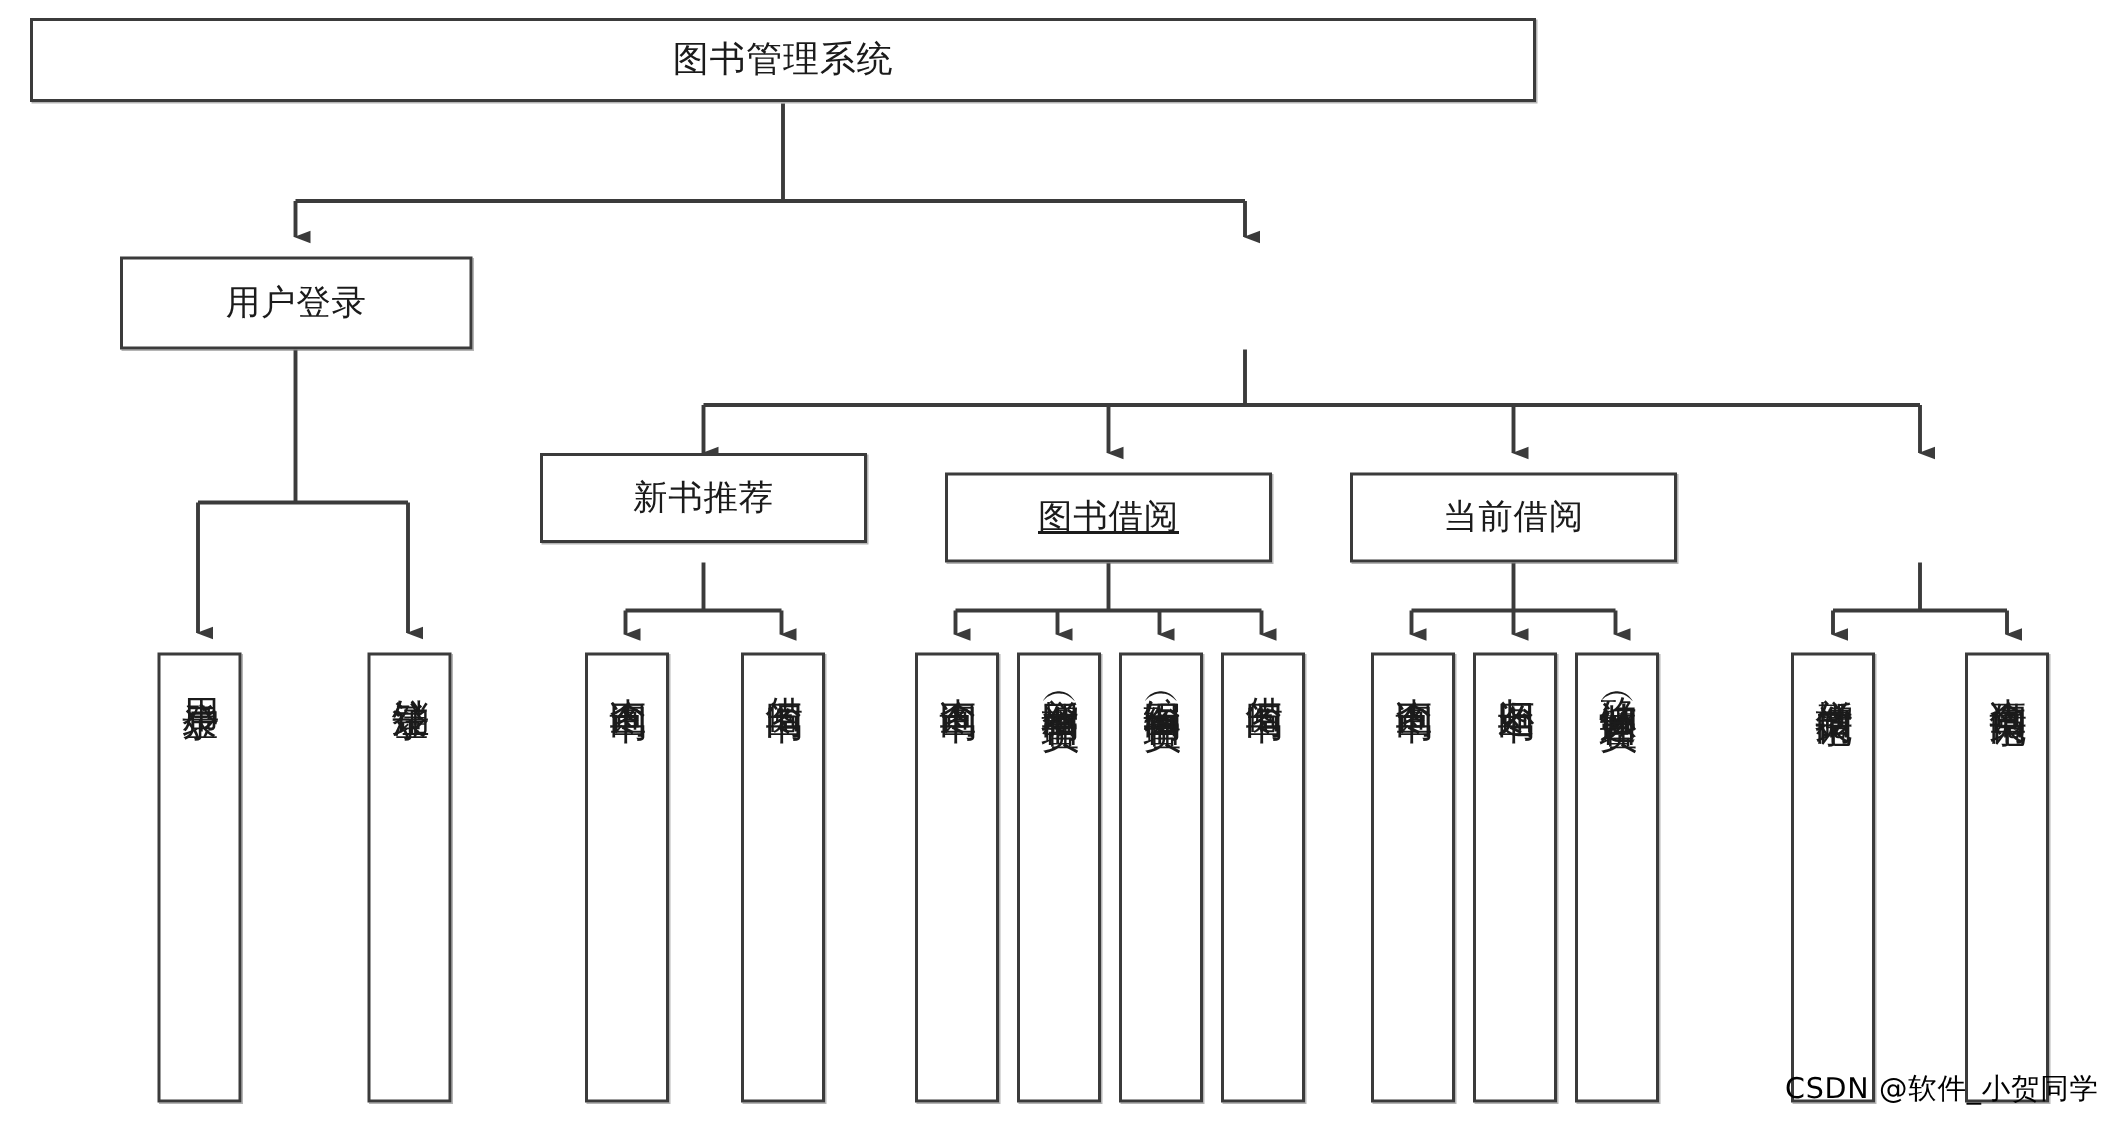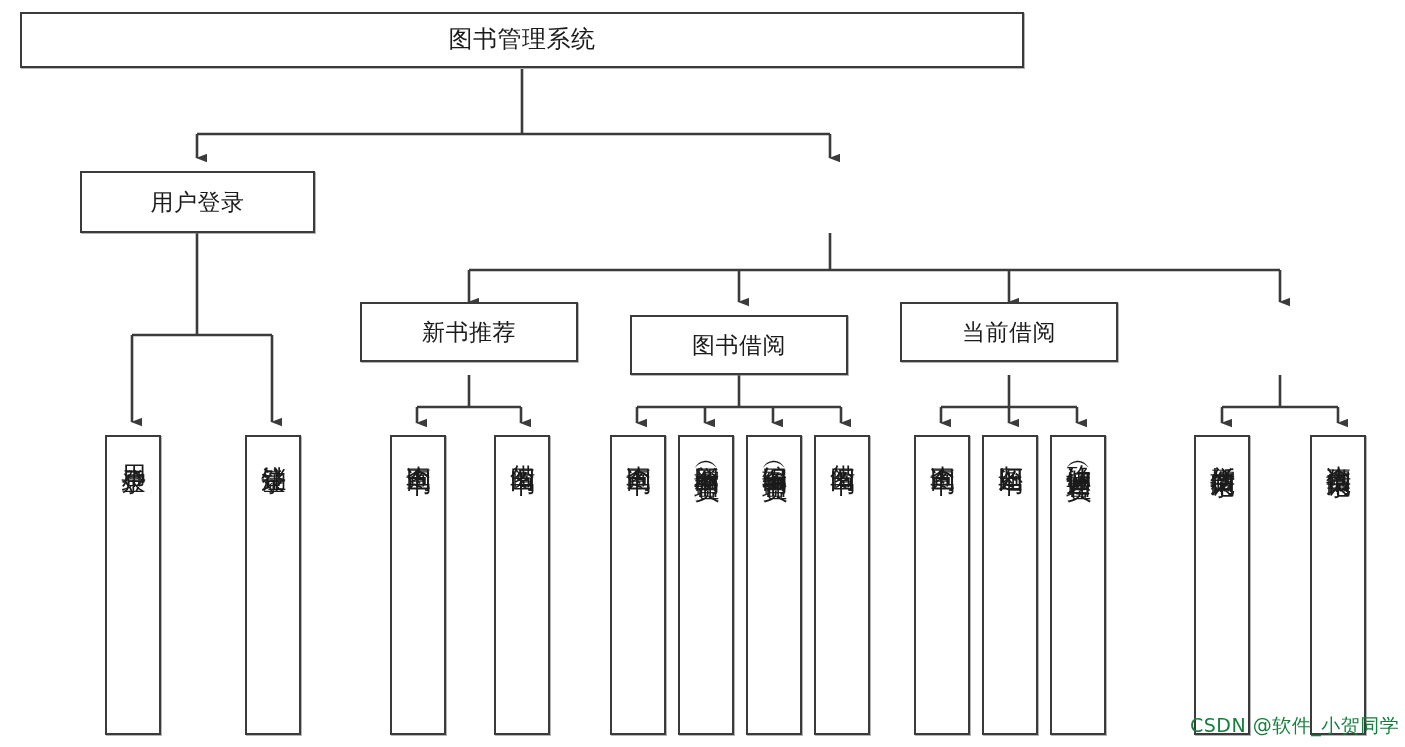--- a/index.html
+++ b/index.html
@@ -57,21 +57,21 @@
   .node.v .lbl {
     writing-mode: vertical-rl;
     text-orientation: upright;
     font-size: 25px;
     line-height: 1.06;
     letter-spacing: 2px;
     white-space: nowrap;
   }
   .watermark {
     position: absolute;
-    color: #15803d;
+    color: #000000;
     font-size: 19px;
     letter-spacing: 0.5px;
     white-space: nowrap;
     font-family: "DejaVu Sans", "Liberation Sans", sans-serif;
   }
 </style>
 </head>
 <body>
 
 <div id="canvas">
@@ -131,24 +131,24 @@
     <span class="lbl">图书管理系统</span>
   </div>
 
   <div class="node h" style="left:80px; top:171px; width:235px; height:62px;">
     <span class="lbl">用户登录</span>
   </div>
 
   <div class="node h" style="left:360px; top:302px; width:218px; height:60px;">
     <span class="lbl">新书推荐</span>
   </div>
-  <div class="node h" style="left:630px; top:315px; width:218px; height:60px;">
+  <div class="node h" style="left:630px; top:315px; width:218px; height:60px;text-decoration:underline;">
     <span class="lbl">图书借阅</span>
   </div>
-  <div class="node h" style="left:900px; top:302px; width:218px; height:60px;">
+  <div class="node h" style="left:900px; top:315px; width:218px; height:60px;">
     <span class="lbl">当前借阅</span>
   </div>
 
   <div class="node v" style="left:105px; top:435px; width:56px; height:300px;">
     <span class="lbl">用户登录</span>
   </div>
   <div class="node v" style="left:245px; top:435px; width:56px; height:300px;">
     <span class="lbl">注销登录</span>
   </div>
 

